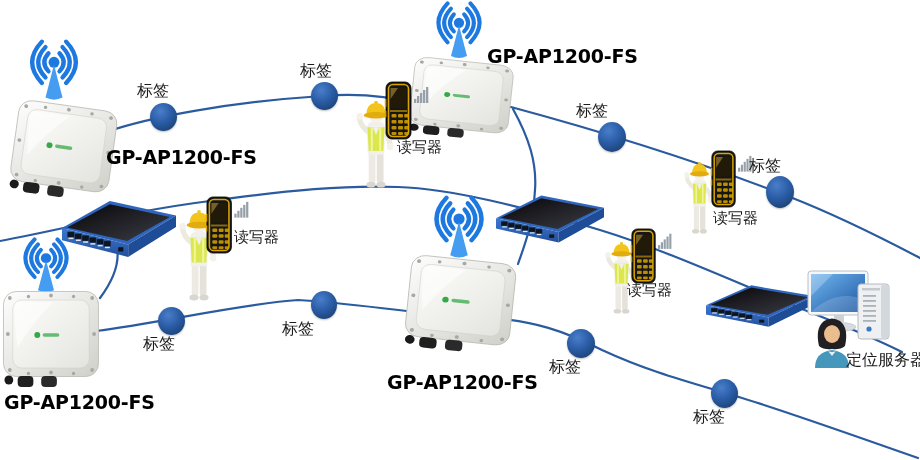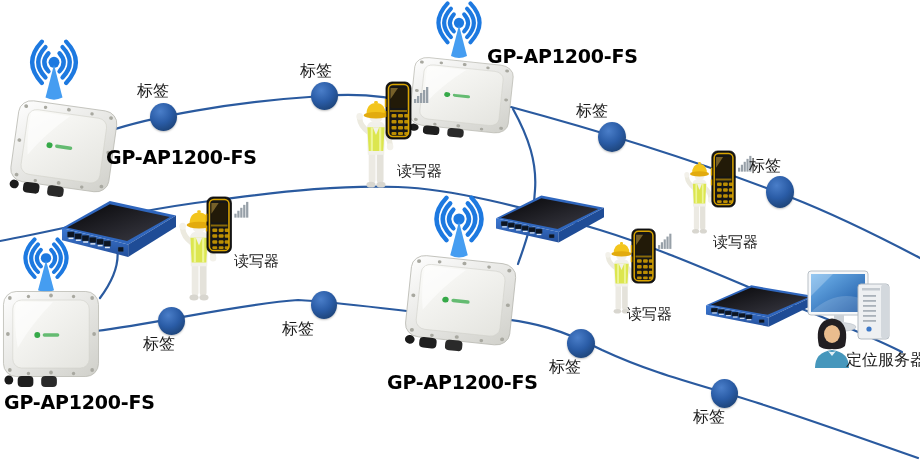--- a/index.html
+++ b/index.html
@@ -7,21 +7,21 @@
          font-family:"DejaVu Sans","Liberation Sans",sans-serif;}
   #stage *{box-sizing:border-box;}
   svg.lines{position:absolute;left:0;top:0;z-index:1;}
   .tagdot{position:absolute;z-index:2;border-radius:50%;
           background:radial-gradient(circle at 38% 30%, #4a7ec9 0%, #2a5ca6 45%, #16365f 100%);
           box-shadow:0 1px 2px rgba(0,0,0,.25);}
   .node{position:absolute;z-index:3;}
   .node svg{display:block;width:100%;height:100%;}
   .lbl{position:absolute;z-index:4;color:#1b1b1b;white-space:nowrap;}
   .zh{font-size:16px;}
-  .zh-s{font-size:15px;margin-top:24px;}
+  .zh-s{font-size:15px;}
   .model{font-size:19px;font-weight:bold;color:#000;letter-spacing:-0.2px;}
 </style>
 </head>
 <body>
 
 <div id="stage">
 
   <svg width="0" height="0" style="position:absolute" aria-hidden="true">
     <defs>
       <linearGradient id="g-apface" x1="0" y1="0" x2="1" y2="1">

